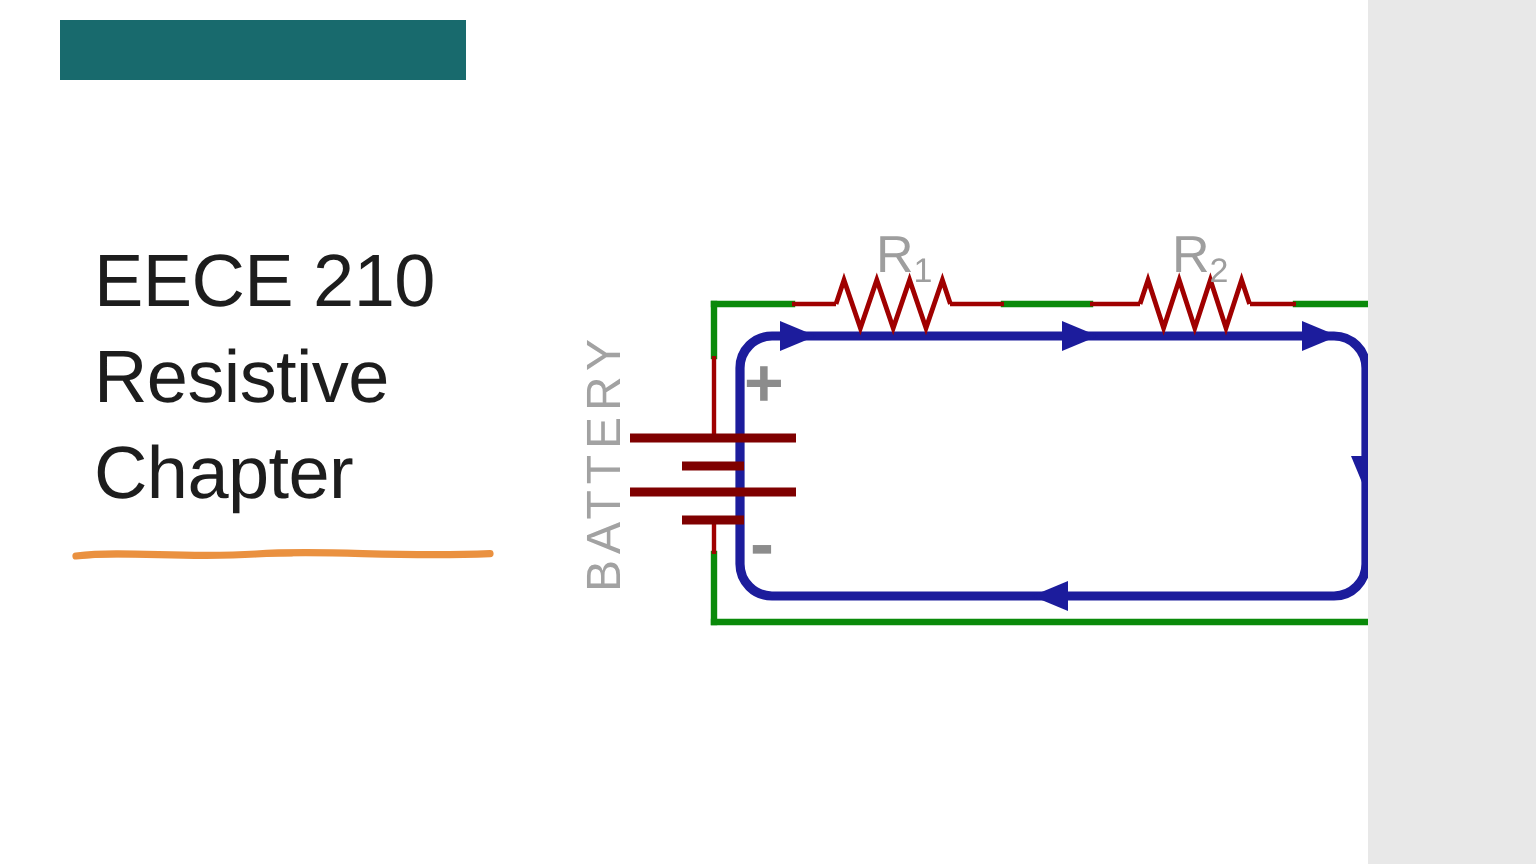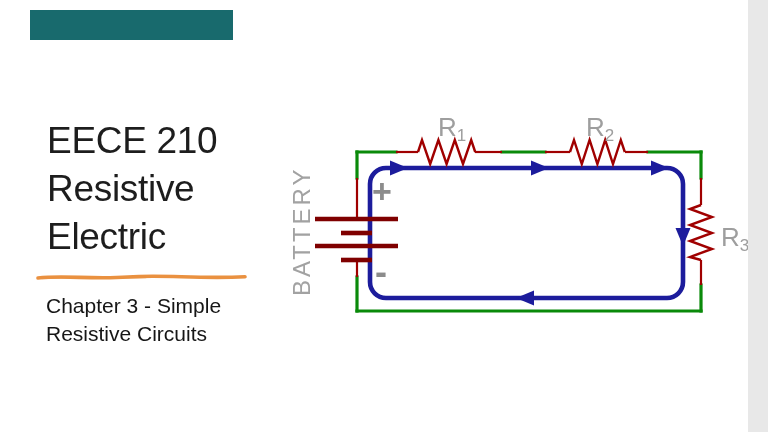--- a/index.html
+++ b/index.html
@@ -1,17 +1,17 @@
 <!DOCTYPE html>
 <html><head>
 <meta charset="utf-8">
 <style>
   html,body{margin:0;padding:0;background:#e8e8e8;font-family:"Liberation Sans",sans-serif;}
   .slide{
-    position:relative;width:748px;height:432px;background:#ffffff;overflow:hidden;
+    position:relative;width:684px;height:432px;background:#ffffff;overflow:hidden;
   }
   .accent-bar{
     position:absolute;left:30px;top:10px;width:203px;height:30px;
     background:#186a6d;
   }
   .title{
     position:absolute;left:47px;top:117px;
     font-size:37px;line-height:48px;color:#1d1d1d;
     letter-spacing:-0.3px;white-space:nowrap;
   }
@@ -30,32 +30,28 @@
 </head>
 <body>
 
 <div class="slide">
 
   <div class="accent-bar"></div>
 
   <h1 class="title" style="margin:0;font-weight:normal;">
     <span class="line">EECE 210</span>
     <span class="line">Resistive</span>
-    <span class="line">Electric</span>
+    <span class="line">Chapter</span>
   </h1>
 
   <svg class="divider" viewBox="0 0 212 11">
     <path d="M2,6 C28,3 55,7.5 92,5 C128,2.5 160,7 209,4.8" fill="none" stroke="#ea9140" stroke-width="3.6" stroke-linecap="round"></path>
     <path d="M6,6.5 C40,5 70,6.5 110,5.5" fill="none" stroke="#ea9140" stroke-width="1.4" stroke-linecap="round" opacity="0.7"></path>
   </svg>
 
-  <h2 class="subtitle" style="margin:0;font-weight:normal;">
-    <span class="line">Chapter 3 - Simple</span>
-    <span class="line">Resistive Circuits</span>
-  </h2>
 
   <svg class="circuit-svg" viewBox="0 0 768 432">
 
     <g stroke="#0a8a0a" stroke-width="3.2" fill="none" stroke-linecap="square">
       <path d="M357,152 H396"></path>
       <path d="M502,152 H545"></path>
       <path d="M648,152 H701"></path>
       <path d="M357,152 V178"></path>
       <path d="M357,277 V311"></path>
       <path d="M701,152 V178"></path>

